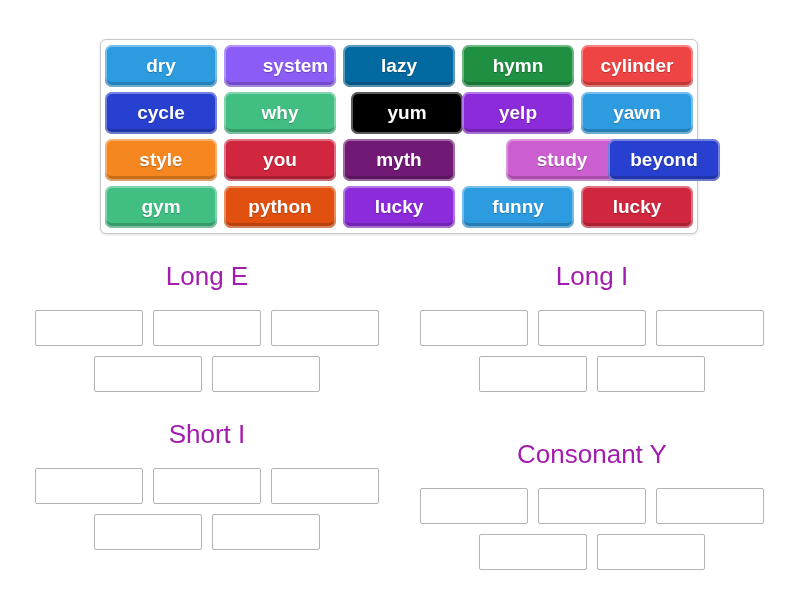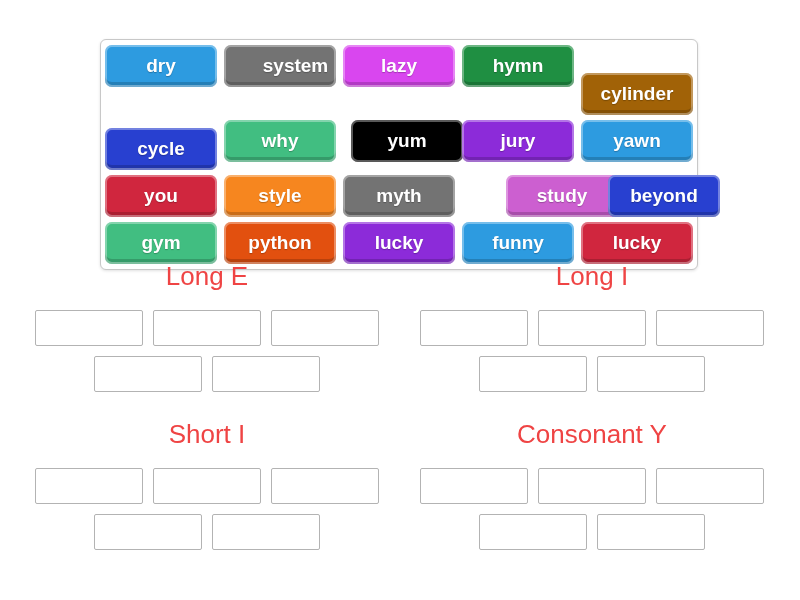--- a/index.html
+++ b/index.html
@@ -50,26 +50,26 @@
   }
   .tile span { pointer-events: none; }
   .group {
     position: absolute;
     width: 344px;
     text-align: center;
   }
   .group-0 { left: 35px;  top: 258px; }
   .group-1 { left: 420px; top: 258px; }
   .group-2 { left: 35px;  top: 416px; }
-  .group-3 { left: 420px; top: 416px; }
+  .group-3 { left: 420px; top: 436px; }
   .group-title {
     margin: 0 0 16px 0;
     font-size: 26px;
     font-weight: 400;
-    color: #ef4444;
+    color: #a21caf;
     line-height: 36px;
     font-family: "Liberation Sans", "DejaVu Sans", sans-serif;
   }
   .slot-row {
     display: flex;
     justify-content: center;
     gap: 10px;
     margin-bottom: 10px;
   }
   .slot {
@@ -83,54 +83,54 @@
 </style>
 </head>
 <body>
 
 <div class="board">
 
   <div class="word-bank">
       <button class="tile" style="background: rgb(45, 155, 224);">
         <span>dry</span>
       </button>
-      <button class="tile" style="background: #737373; padding-left: 31px;">
+      <button class="tile" style="background: #8b5cf6; padding-left: 31px;">
         <span>system</span>
       </button>
-      <button class="tile" style="background: #d946ef; align-items: center;">
+      <button class="tile" style="background: #0369a1; align-items: center;">
         <span>lazy</span>
       </button>
       <button class="tile" style="background: rgb(31, 143, 66);">
         <span>hymn</span>
       </button>
-      <button class="tile" style="background: #a16207; margin-top: 28px;">
+      <button class="tile" style="background: #ef4444;">
         <span>cylinder</span>
       </button>
-      <button class="tile" style="background: rgb(40, 64, 208); margin-top: 8px;">
+      <button class="tile" style="background: rgb(40, 64, 208);">
         <span>cycle</span>
       </button>
       <button class="tile" style="background: rgb(65, 190, 129);">
         <span>why</span>
       </button>
       <button class="tile" style="background: #000000; margin-left: 8px;">
         <span>yum</span>
       </button>
       <button class="tile" style="background: rgb(140, 43, 217);">
-        <span>jury</span>
+        <span>yelp</span>
       </button>
       <button class="tile" style="background: rgb(45, 155, 224);">
         <span>yawn</span>
       </button>
+      <button class="tile" style="background: rgb(246, 134, 31);">
+        <span>style</span>
+      </button>
       <button class="tile" style="background: rgb(208, 38, 62);">
         <span>you</span>
       </button>
-      <button class="tile" style="background: rgb(246, 134, 31);">
-        <span>style</span>
-      </button>
-      <button class="tile" style="background: #737373;">
+      <button class="tile" style="background: #701a75;">
         <span>myth</span>
       </button>
       <button class="tile" style="background: rgb(204, 95, 208); margin-left: 44px;">
         <span>study</span>
       </button>
       <button class="tile" style="background: rgb(40, 64, 208); margin-left: 27px;">
         <span>beyond</span>
       </button>
       <button class="tile" style="background: rgb(65, 190, 129);">
         <span>gym</span>

